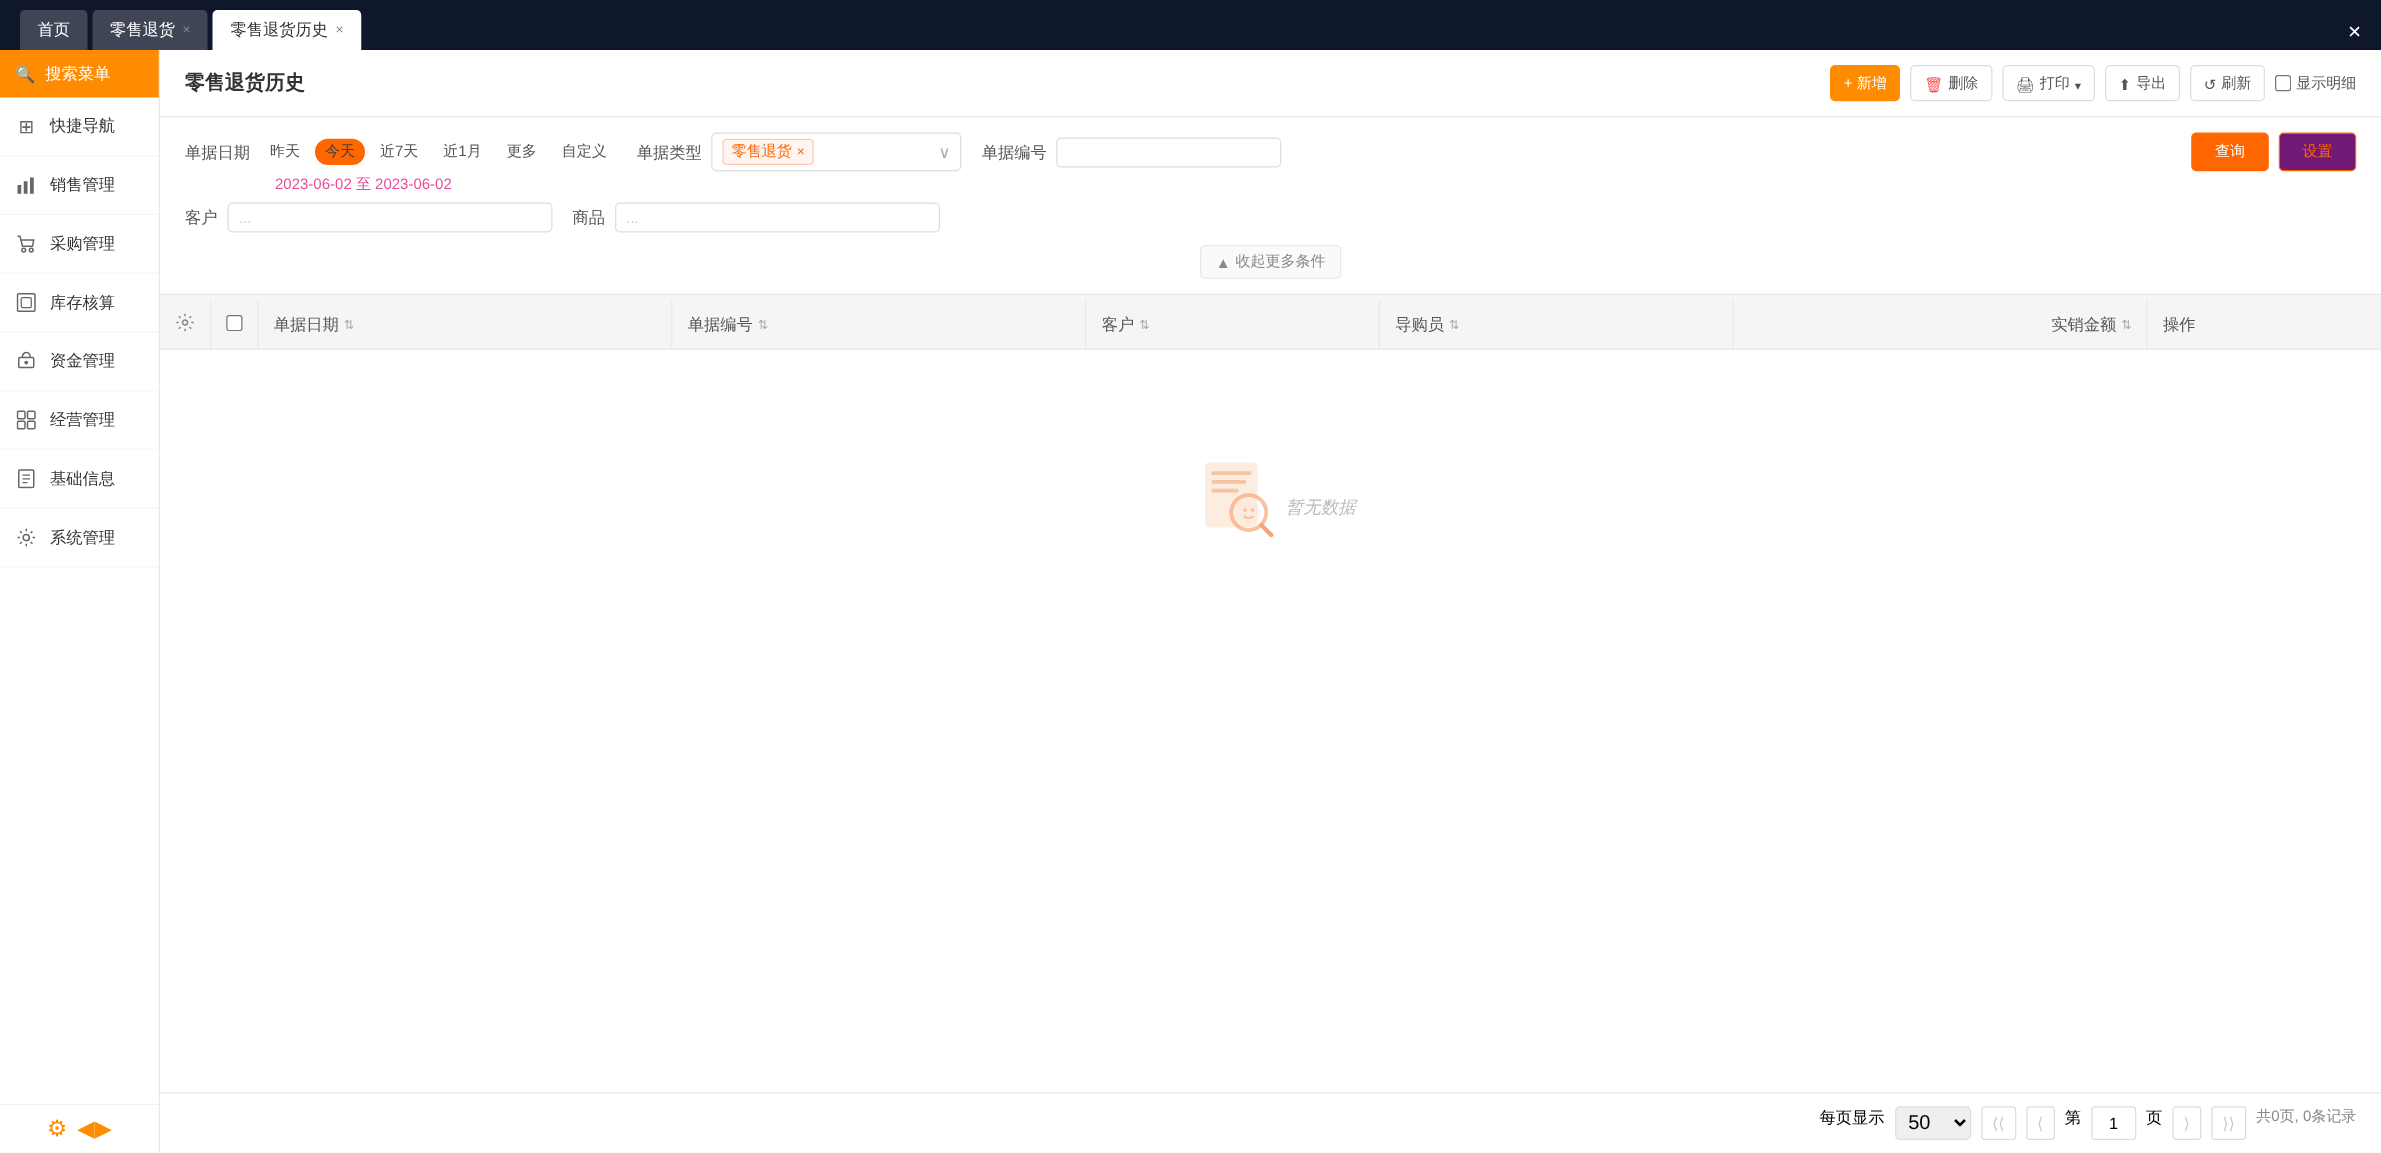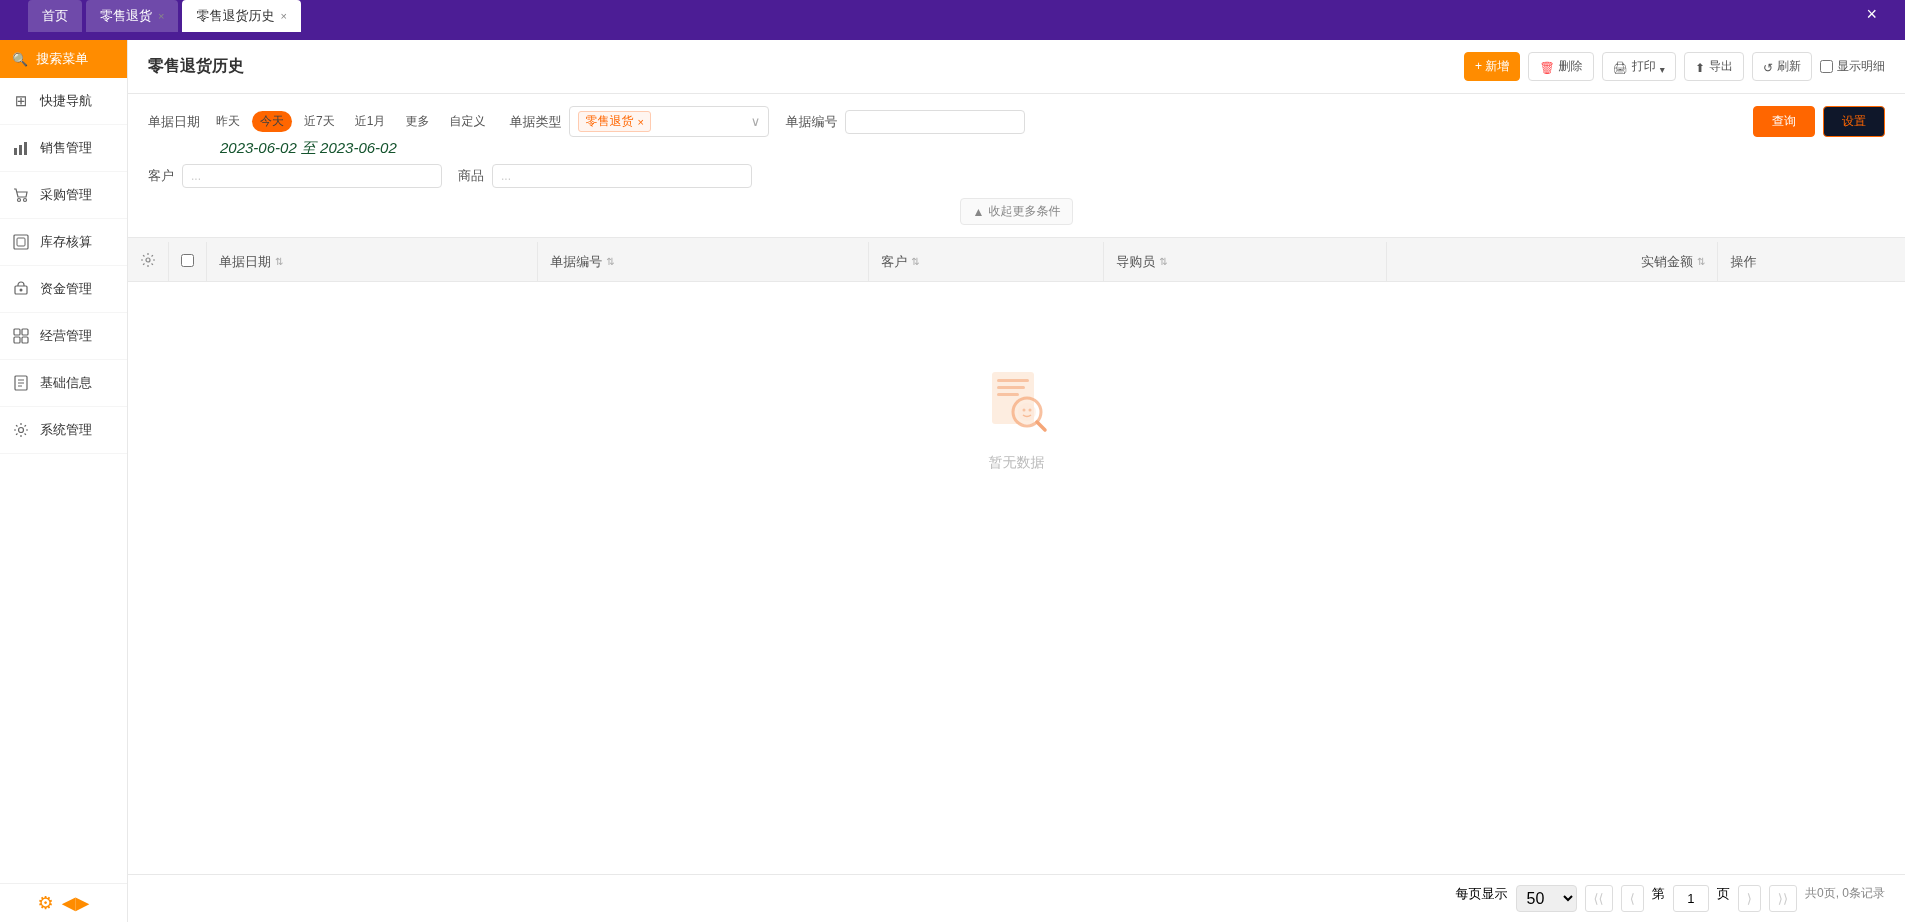--- a/index.html
+++ b/index.html
@@ -1,24 +1,24 @@
 <!DOCTYPE html>
 <html><head>
   <meta charset="utf-8">
   <style>
     * { box-sizing: border-box; margin: 0; padding: 0; }
     body { font-family: "Microsoft YaHei", Arial, sans-serif; font-size: 13px; background: #f5f5f5; display: flex; flex-direction: column; height: 100vh; overflow: hidden; }
 
     
     .top-bar {
-      background: #4c1d95;
+      background: #0f172a;
       height: 40px;
       display: flex;
-      align-items: flex-start;
-      padding: 0 20px;
+      align-items: flex-end;
+      padding: 0 8px;
       flex-shrink: 0;
     }
     .top-bar-tabs {
       display: flex;
       align-items: center;
       flex: 1;
       gap: 4px;
       margin-left: 8px;
     }
     .top-tab {
@@ -159,21 +159,21 @@
       color: #fff;
       border-color: #ff8c00;
     }
     .action-btn.query-btn {
       background: #ff6600;
       color: #fff;
       border-color: #ff6600;
       padding: 6px 18px;
     }
     .action-btn.setting-btn {
-      background: #0f172a;
+      background: #701a75;
       color: #ff6600;
       border-color: #ff6600;
       padding: 6px 18px;
     }
     .show-detail-checkbox {
       display: flex;
       gap: 4px;
       font-size: 12px;
       color: #555;
     }
@@ -216,24 +216,23 @@
       font-size: 12px;
       border-radius: 3px;
     }
     .date-btn.active {
       background: #ff6600;
       color: #404040;
       border-radius: 12px;
       padding: 2px 8px;
     }
     .date-range-text {
-      font-size: 15px;
-      color: #14532d;
+      font-size: 12px;
+      color: #ec4899;
       margin-top: 2px;
-      font-style: italic;
     }
     .filter-type-select {
       display: flex;
       align-items: center;
       border: 1px solid #ddd;
       border-radius: 4px;
       padding: 4px 8px;
       min-width: 200px;
       background: #fff;
       cursor: pointer;
@@ -315,25 +314,25 @@
     .sort-icon { color: #aaa; font-size: 10px; }
     .th-settings {
       width: 40px;
       text-align: center;
     }
     .th-checkbox { width: 36px; text-align: center; }
 
     
     .empty-state {
       display: flex;
-      flex-direction: column;
       align-items: center;
       justify-content: center;
       padding: 80px 0;
       color: #999;
+      font-style: italic;
     }
     .empty-icon {
       width: 80px;
       height: 80px;
       margin-bottom: 12px;
     }
     .empty-text { font-size: 14px; color: #bbb; }
 
     
     .pagination-bar {

